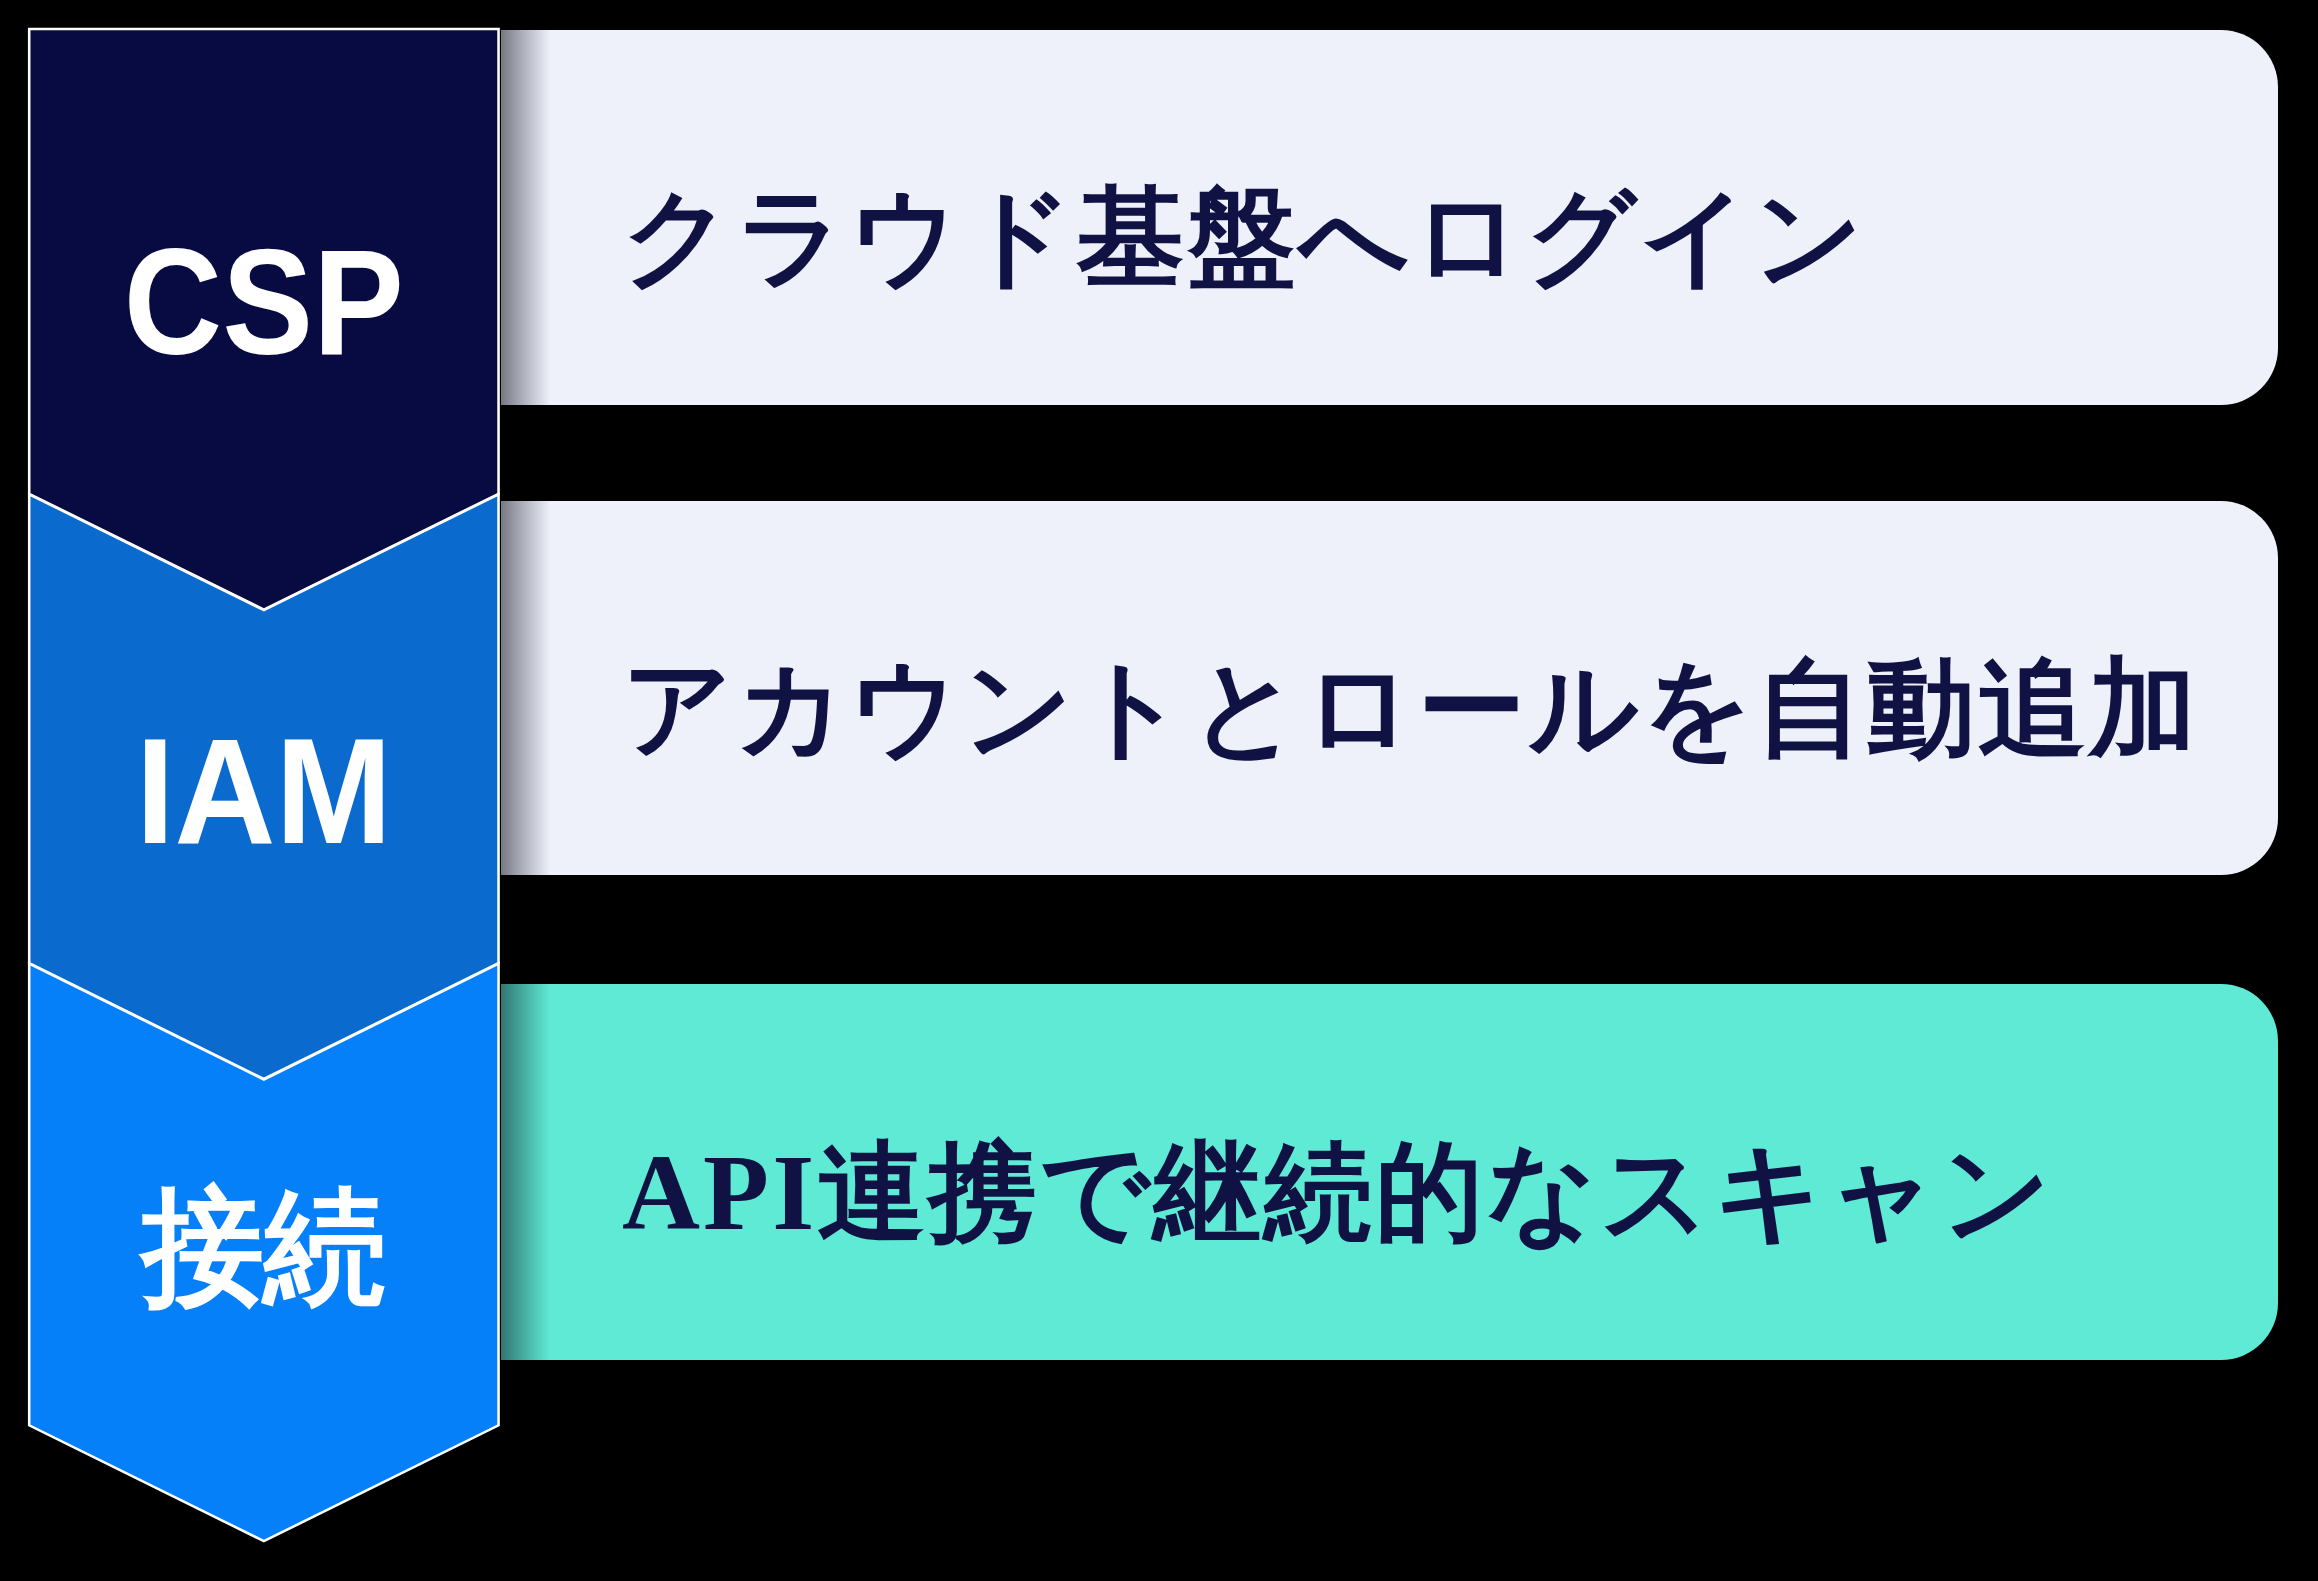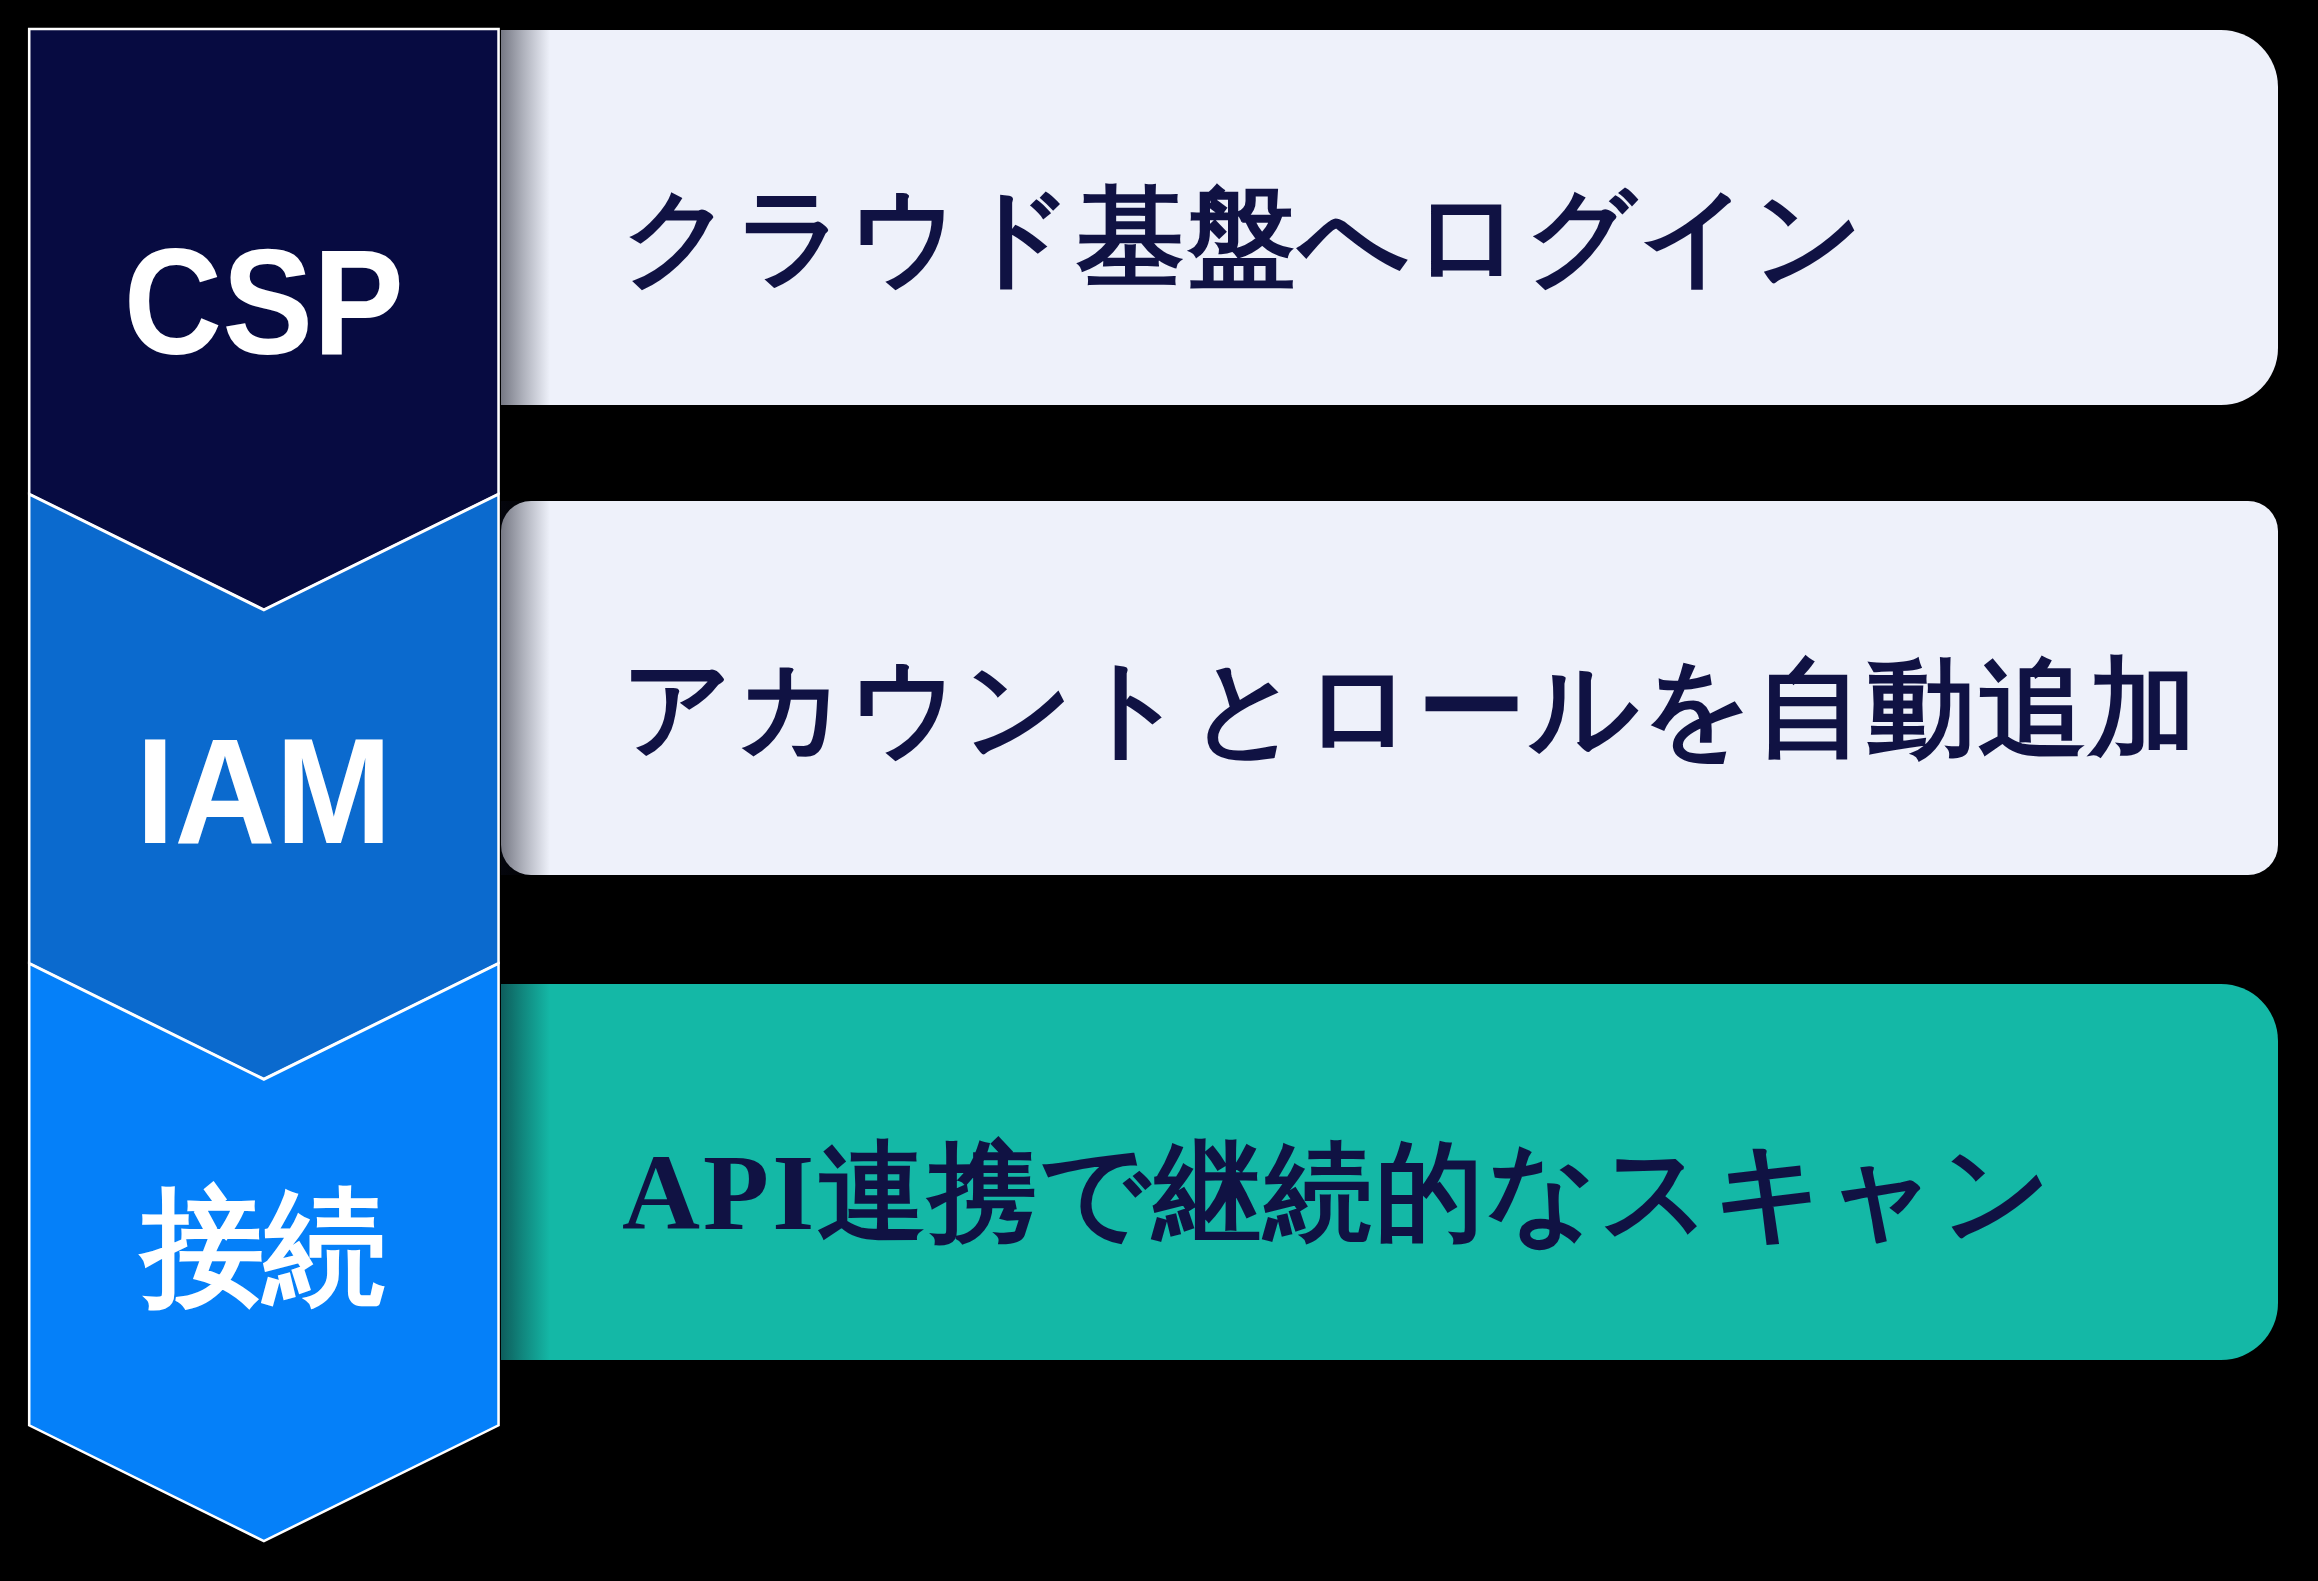--- a/index.html
+++ b/index.html
@@ -73,24 +73,24 @@
     <text class="chevron-label" x="515" y="690" font-size="295" textLength="547" lengthAdjust="spacingAndGlyphs" fill="#ffffff">CSP</text>
     <text class="chevron-label" x="515" y="1643" font-size="295" textLength="500" lengthAdjust="spacingAndGlyphs" fill="#ffffff">IAM</text>
     <text class="chevron-label" x="515" y="2431" font-size="250" dominant-baseline="central" textLength="478" lengthAdjust="spacingAndGlyphs" fill="#ffffff">接続</text>
   </svg>
 
   <div class="step-box box-1" style="background-color: rgb(238, 241, 250); color: rgb(16, 18, 67);">
     <div class="left-shadow"></div>
     <span class="box-label">クラウド基盤へログイン</span>
   </div>
 
-  <div class="step-box box-2" style="background-color: rgb(238, 241, 250); color: rgb(16, 18, 67); border-radius: 30px;">
+  <div class="step-box box-2" style="background-color: rgb(238, 241, 250); color: rgb(16, 18, 67);">
     <div class="left-shadow"></div>
     <span class="box-label">アカウントとロールを自動追加</span>
   </div>
 
-  <div class="step-box box-3" style="background-color: #14b8a6; color: rgb(16, 18, 67);">
+  <div class="step-box box-3" style="background-color: #5eead4; color: rgb(16, 18, 67);">
     <div class="left-shadow"></div>
     <span class="box-label">API連携で継続的なスキャン</span>
   </div>
 
 </div>
 
 
 </body></html>

